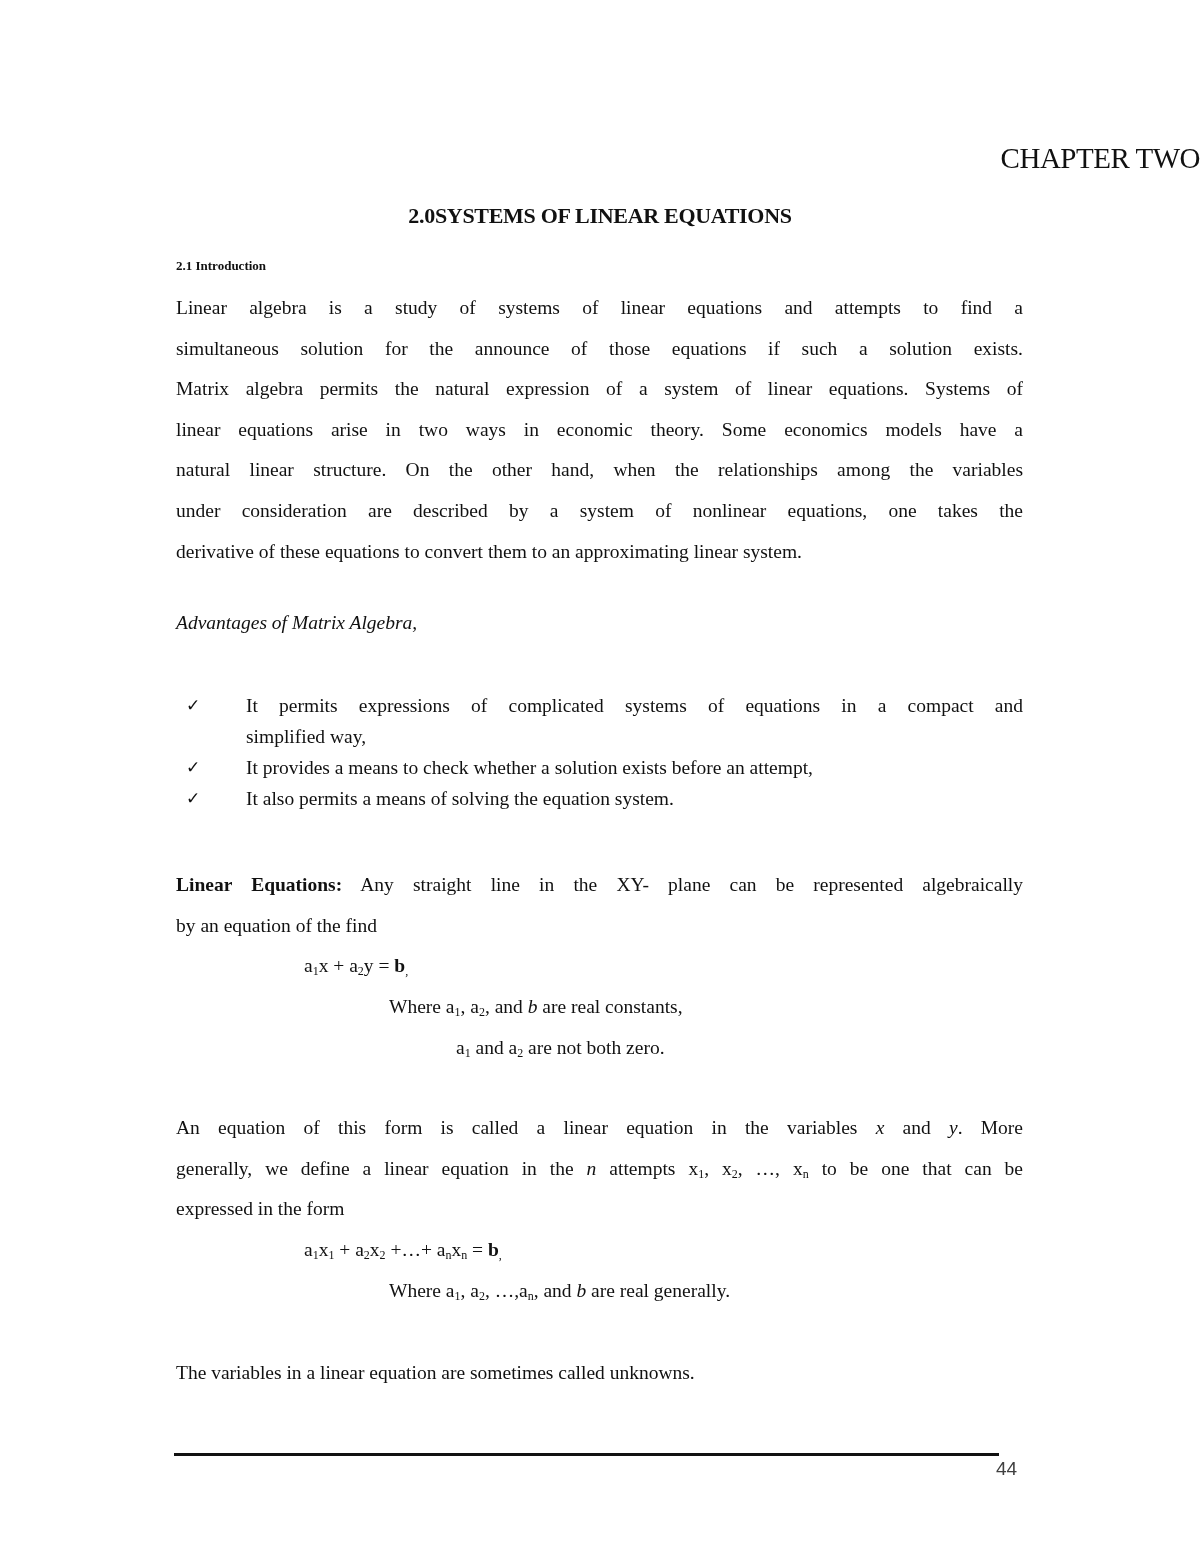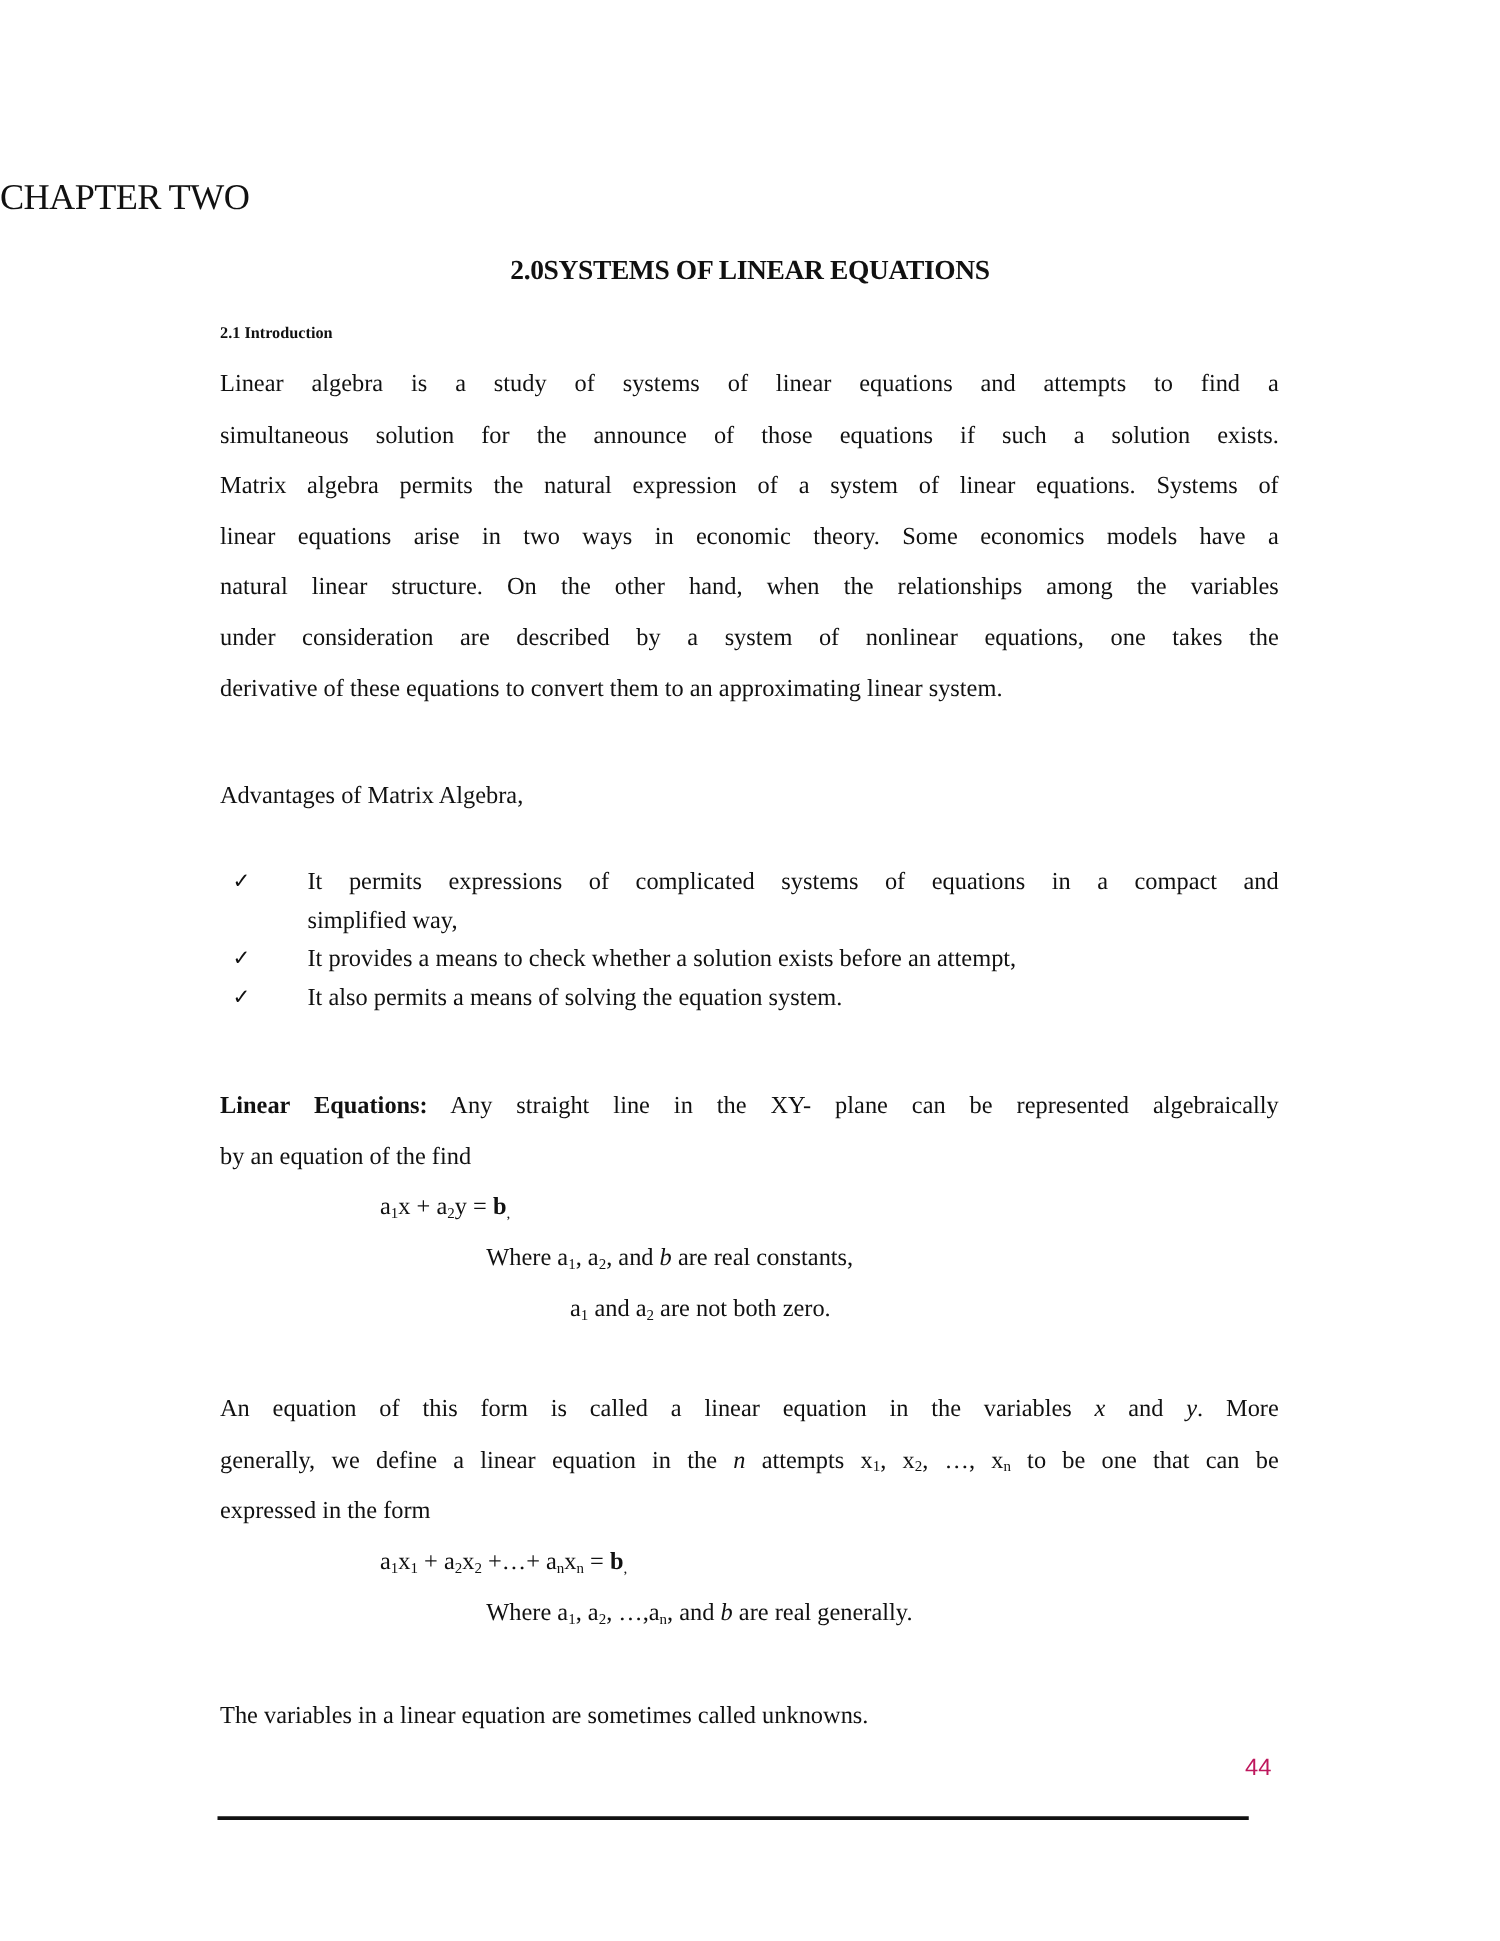--- a/index.html
+++ b/index.html
@@ -1,36 +1,36 @@
 <!DOCTYPE html>
 <html><head>
 <meta charset="utf-8">
 <style>
   html, body { margin: 0; padding: 0; background: #ffffff; }
   body { width: 1200px; height: 1553px; position: relative; overflow: hidden;
          font-family: "Liberation Serif", "DejaVu Serif", serif; color: #111; }
   .abs { position: absolute; white-space: nowrap; }
-  .chapter { left: 0; width: 1200px; text-align: left; top: 142px; font-size: 29px; letter-spacing: -0.5px; }
+  .chapter { left: 0; width: 1200px; text-align: right; top: 142px; font-size: 29px; letter-spacing: -0.5px; }
   .section { left: 0; width: 1200px; text-align: center; top: 203px; font-size: 22px; font-weight: bold; letter-spacing: -0.3px; }
   .section .num { display: inline-block; }
   .subsection { left: 176px; top: 258px; font-size: 13px; font-weight: bold; }
   .para { position: absolute; left: 176px; width: 847px; font-size: 19.5px; line-height: 40.6px; text-align: justify; }
   .para .line { display: block; text-align: justify; text-align-last: justify; height: 40.6px; }
   .para .line.last { text-align-last: left; }
   .plain { font-size: 19.5px; }
   .bullets { position: absolute; left: 186px; top: 690px; width: 837px; font-size: 19.5px; }
   .bullet { position: relative; padding-left: 60px; line-height: 31px; }
   .bullet .check { position: absolute; left: 0; top: 0; font-family: "DejaVu Sans", sans-serif; font-size: 17px; }
   .bullet .line { display: block; text-align: justify; text-align-last: justify; }
   .bullet .line.last { text-align-last: left; }
   b.lbl { font-weight: bold; }
   sub { font-size: 12px; vertical-align: -3px; line-height: 0; }
   .eq { font-size: 19.5px; }
   .rule { position: absolute; left: 174px; top: 1453px; width: 825px; height: 3px; background: #111; }
-  .pagenum { position: absolute; left: 996px; top: 1404px; font-family: "Liberation Sans", sans-serif; font-size: 19px; color: #be185d; }
+  .pagenum { position: absolute; left: 996px; top: 1458px; font-family: "Liberation Sans", sans-serif; font-size: 19px; color: #404040; }
 </style>
 </head>
 <body>
 
 <div class="abs chapter">CHAPTER TWO</div>
 
 <div class="abs section">
   <span class="num">2.0</span><span>SYSTEMS OF LINEAR EQUATIONS</span>
 </div>
 
@@ -39,21 +39,21 @@
 <div class="para" style="top:288px;">
   <span class="line">Linear algebra is a study of systems of linear equations and attempts to find a</span>
   <span class="line">simultaneous solution for the announce of those equations if such a solution exists.</span>
   <span class="line">Matrix algebra permits the natural expression of a system of linear equations. Systems of</span>
   <span class="line">linear equations arise in two ways in economic theory. Some economics models have a</span>
   <span class="line">natural linear structure. On the other hand, when the relationships among the variables</span>
   <span class="line">under consideration are described by a system of nonlinear equations, one takes the</span>
   <span class="line last">derivative of these equations to convert them to an approximating linear system.</span>
 </div>
 
-<div class="abs plain" style="left:176px; top:626px;">Advantages of Matrix Algebra,</div>
+<div class="abs plain" style="left:176px; top:612px;font-style:italic;">Advantages of Matrix Algebra,</div>
 
 <div class="bullets">
   <div class="bullet">
     <span class="check">✓</span>
     <span class="line">It permits expressions of complicated systems of equations in a compact and</span>
     <span class="line last">simplified way,</span>
   </div>
   <div class="bullet">
     <span class="check">✓</span>
     <span class="line last">It provides a means to check whether a solution exists before an attempt,</span>

